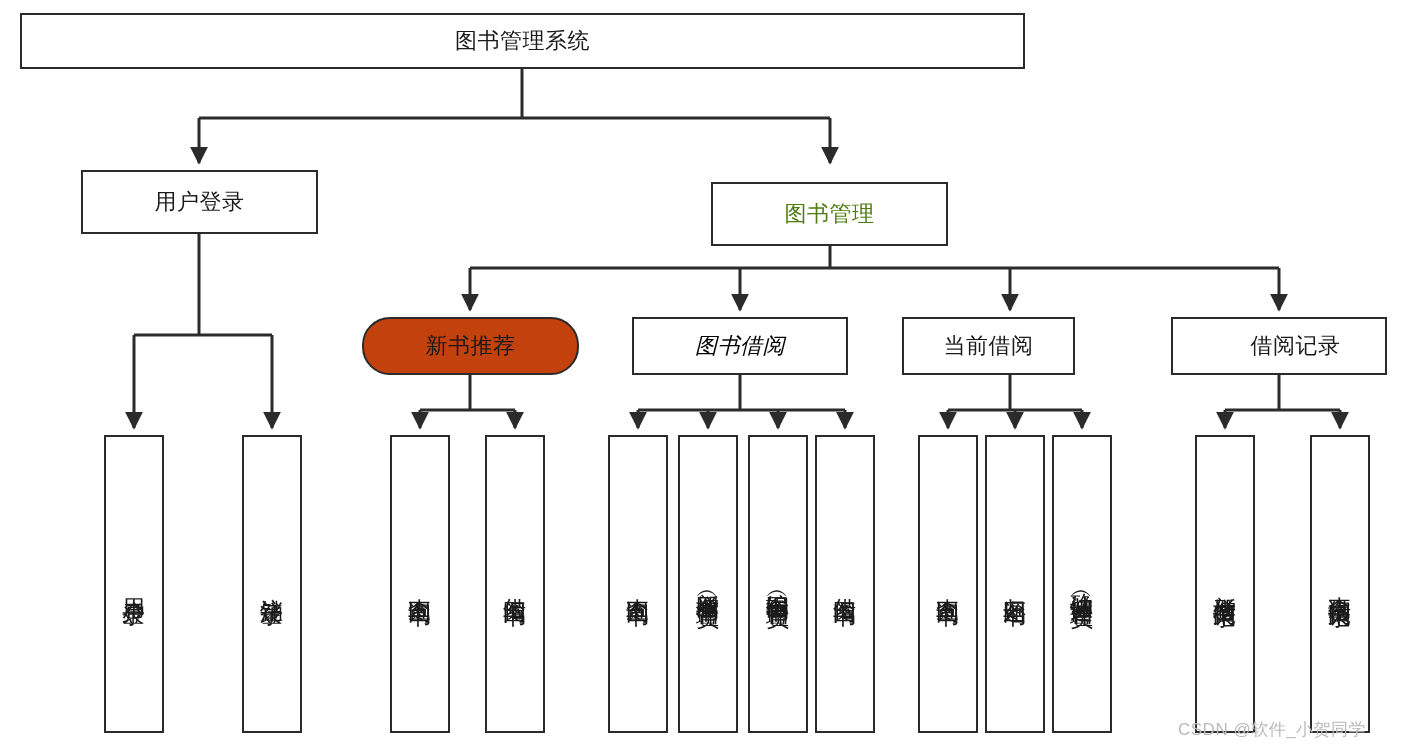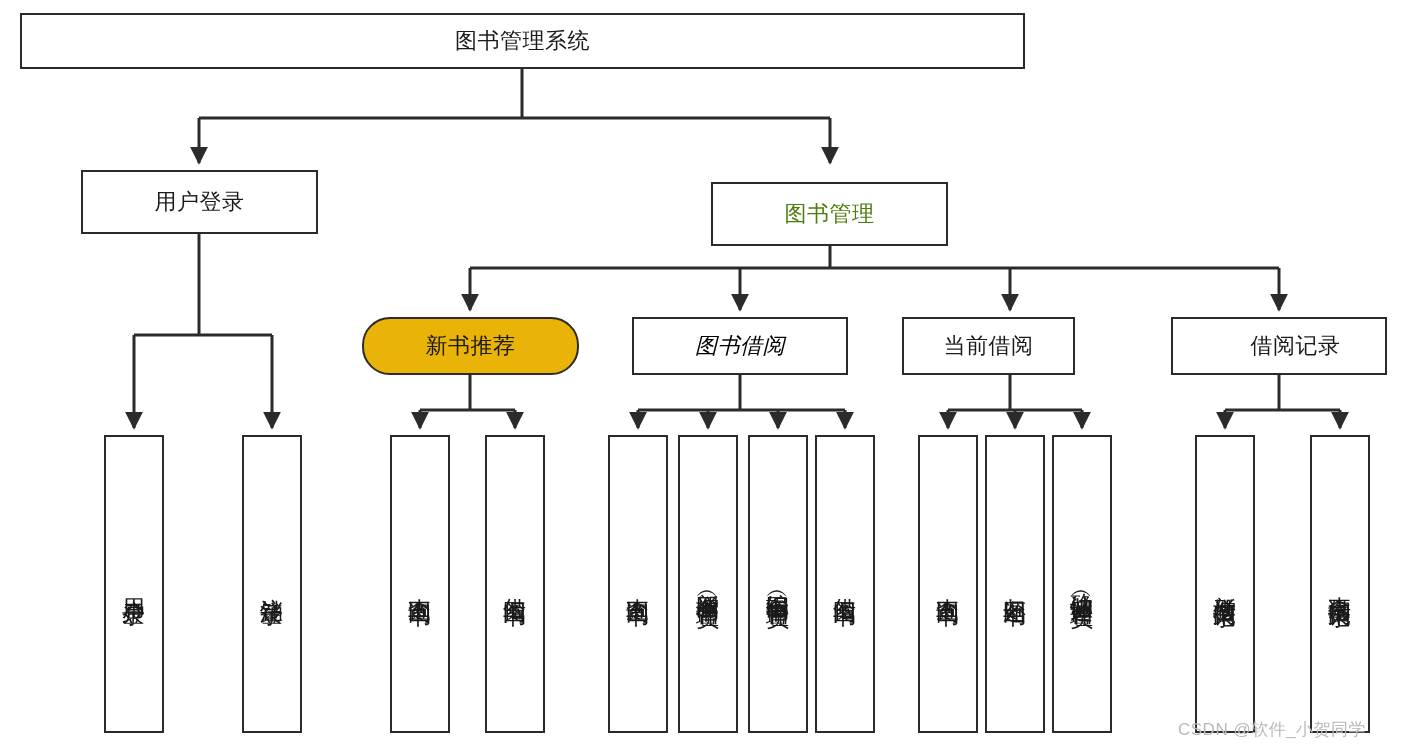--- a/index.html
+++ b/index.html
@@ -148,21 +148,21 @@
     <span class="label">图书管理系统</span>
   </div>
 
   <div class="node horiz" style="left: 81px; top: 170px; width: 237px; height: 64px; border-color: rgb(43, 43, 43); background: rgb(255, 255, 255); color: rgb(26, 26, 26);">
     <span class="label">用户登录</span>
   </div>
   <div class="node horiz" style="left: 711px; top: 170px; width: 237px; height: 64px; border-color: rgb(43, 43, 43); background: rgb(255, 255, 255); color: #4d7c0f; margin-top: 12px;">
     <span class="label">图书管理</span>
   </div>
 
-  <div class="node horiz" style="left: 362px; top: 317px; width: 217px; height: 58px; border-color: rgb(43, 43, 43); background: #eab308; color: rgb(26, 26, 26); border-radius: 28px;">
+  <div class="node horiz" style="left: 362px; top: 317px; width: 217px; height: 58px; border-color: rgb(43, 43, 43); background: #c2410c; color: rgb(26, 26, 26); border-radius: 28px;">
     <span class="label">新书推荐</span>
   </div>
   <div class="node horiz" style="left: 632px; top: 317px; width: 216px; height: 58px; border-color: rgb(43, 43, 43); background: rgb(255, 255, 255); color: #000000; font-style: italic;">
     <span class="label">图书借阅</span>
   </div>
   <div class="node horiz" style="left: 902px; top: 317px; width: 173px; height: 58px; border-color: rgb(43, 43, 43); background: rgb(255, 255, 255); color: rgb(26, 26, 26);">
     <span class="label">当前借阅</span>
   </div>
   <div class="node horiz" style="left: 1171px; top: 317px; width: 216px; height: 58px; border-color: rgb(43, 43, 43); background: rgb(255, 255, 255); color: rgb(26, 26, 26); padding-left: 33px;">
     <span class="label">借阅记录</span>

